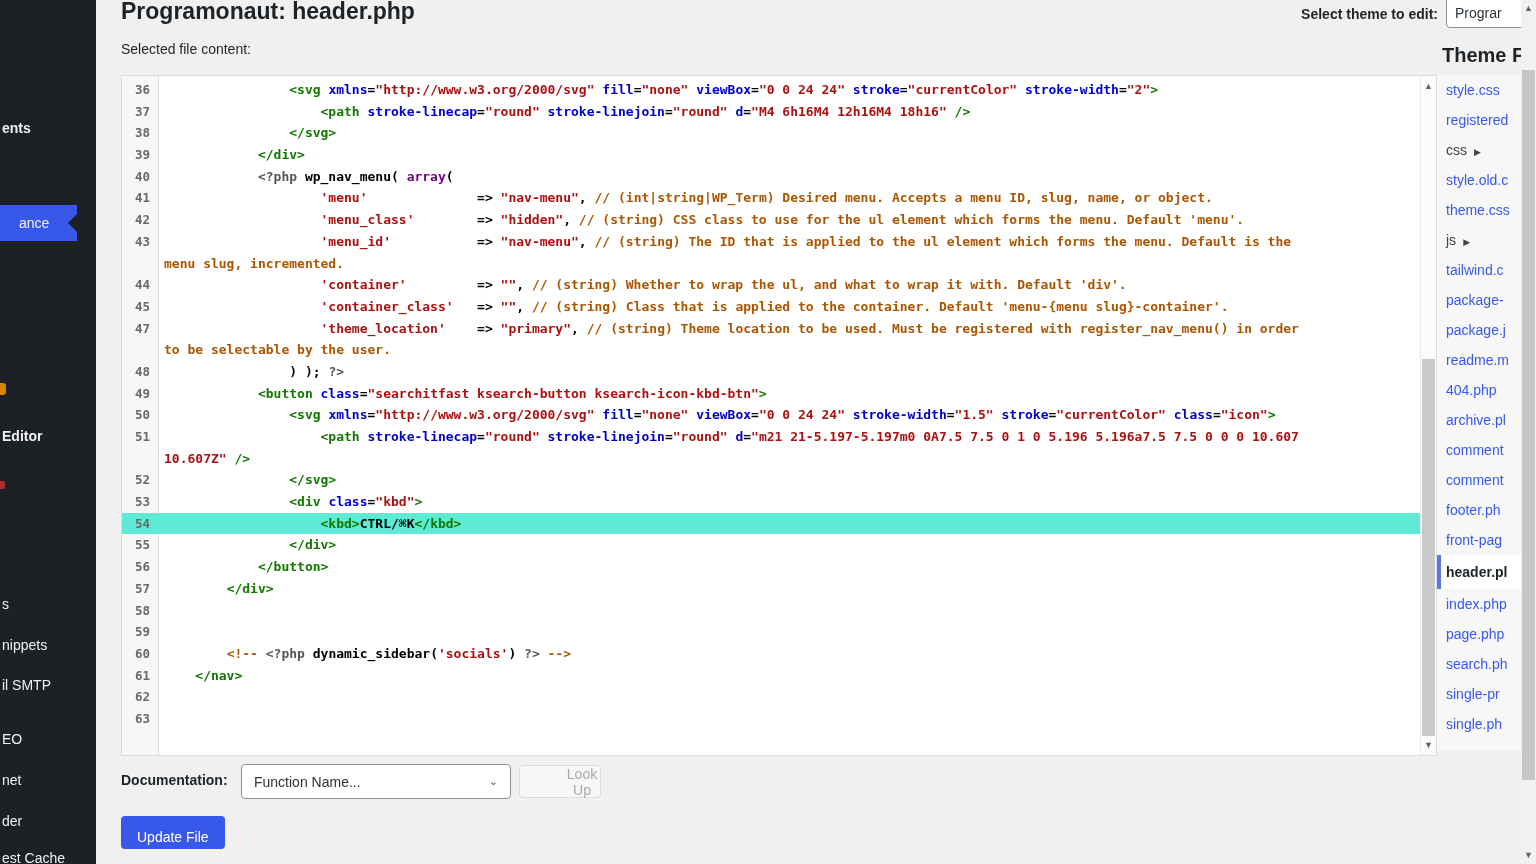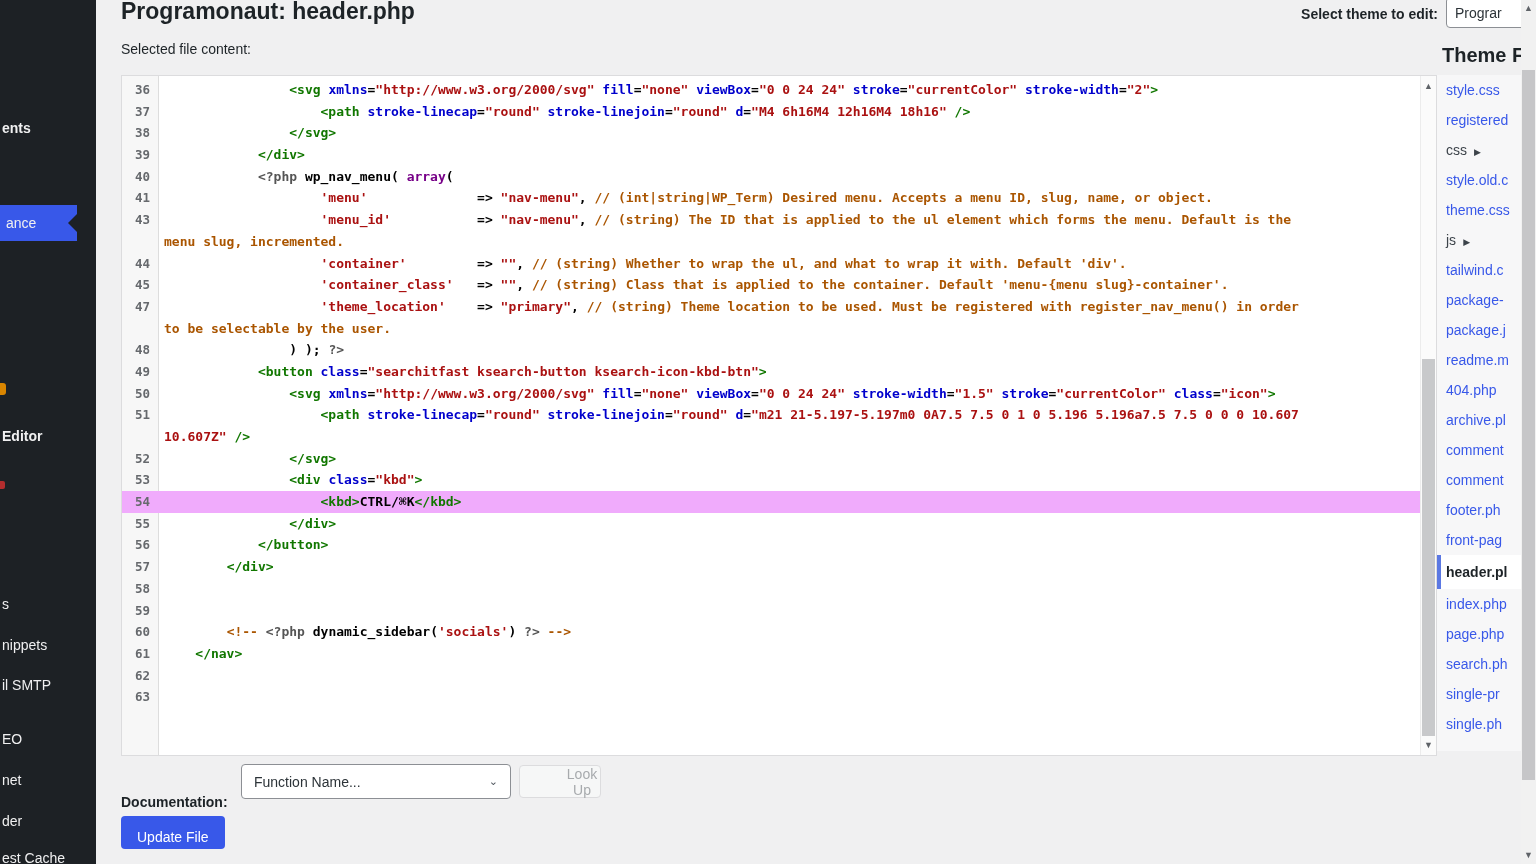--- a/index.html
+++ b/index.html
@@ -25,21 +25,21 @@
   .sbi:nth-child(3){ top:428px; font-weight:600; }
   .sbi:nth-child(4){ top:596px; }
   .sbi:nth-child(5){ top:637px; }
   .sbi:nth-child(6){ top:677px; }
   .sbi:nth-child(7){ top:731px; }
   .sbi:nth-child(8){ top:772px; }
   .sbi:nth-child(9){ top:813px; }
   .sbi:nth-child(10){ top:850px; }
   .sbi.active {
     left:0; width:77px; height:36px; background:var(--accent,#3858e9);
-    display:flex; align-items:center; padding-left:6px; font-weight:400;
+    display:flex; align-items:center; padding-left:19px; font-weight:400;
   }
   .sbi.active::after {
     content:''; position:absolute; right:0; top:50%; transform:translateY(-50%);
     width:0; height:0; border:9px solid transparent; border-right:9px solid #1d2125; border-left:0;
   }
   .sb-glyph { position:absolute; z-index:6; }
   .sb-glyph.orange { left:0; top:383px; width:6px; height:12px; background:#d98500; border-radius:0 3px 3px 0; }
   .sb-glyph.red    { left:0; top:481px; width:5px; height:8px;  background:#b32d2e; border-radius:0 2px 2px 0; }
 
   
@@ -58,21 +58,21 @@
   .editor {
     position:absolute; left:121px; top:75px; width:1316px; height:681px;
     background:#fff; border:1px solid #dcdcde; overflow:hidden;
   }
   .gutter-bg {
     position:absolute; left:0; top:0; bottom:0; width:37px;
     background:#f7f7f7; border-right:1px solid #ddd;
   }
   .code-rows { position:absolute; left:0; top:3px; right:16px;font-weight:bold; }
   .code-row { display:flex; height:21.7px; line-height:21.7px; font-family:"DejaVu Sans Mono", monospace; font-size:13px; }
-  .code-row.active { background:#f0abfc;align-items:flex-end; }
+  .code-row.active { background:#5eead4;align-items:flex-end; }
   .gut { width:38px; flex:0 0 38px; text-align:right; padding-right:10px; color:#66696d; font-size:12.5px; }
   .code { white-space:pre; padding-left:4px; color:#000; }
   .tp { color:#000000; }
   .tt { color:var(--c-tag,#117700); }
   .ta { color:var(--c-attr,#0000cc); }
   .ts { color:var(--c-str,#aa1111); }
   .tc { color:var(--c-com,#aa5500); }
   .tk { color:var(--c-kw,#770088); }
   .tm { color:var(--c-meta,#555555); }
 
@@ -94,21 +94,21 @@
     color:var(--accent,#3858e9); cursor:pointer;
   }
   .file-item.folder { color:#3c434a; cursor:pointer; }
   .file-item.folder .caret { font-size:9px; margin-left:7px; color:#3c434a; }
   .file-item.active {
     background:#ffffff; border-left:4px solid #5b78e3; padding-left:5px;
     color:#1d2327; font-weight:700; height:34px; line-height:34px;
   }
 
   
-  .doc-label { position:absolute; left:121px; top:772px; font-size:14px; font-weight:600;margin-top:22px; }
+  .doc-label { position:absolute; left:121px; top:772px; font-size:14px; font-weight:600; }
   .doc-select {
     position:absolute; left:241px; top:764px; width:270px; height:35px;
     background:#fff; border:1px solid #8c8f94; border-radius:4px;
     display:flex; align-items:center; justify-content:space-between;
     padding:0 12px; font-size:14px; color:#2c3338; cursor:pointer;
   }
   .doc-select .chev { font-size:11px; color:#50575e; }
   .lookup-btn {
     position:absolute; left:519px; top:765px; width:82px; height:33px;
     background:#f6f7f7; border:1px solid #dcdcde; border-radius:4px;
@@ -173,20 +173,24 @@
         <div class="gut">39</div>
         <div class="code"><span class="tp">            </span><span class="tt">&lt;/div&gt;</span></div>
       </div>
       <div class="code-row">
         <div class="gut">40</div>
         <div class="code"><span class="tp">            </span><span class="tm">&lt;?php</span><span class="tp"> wp_nav_menu( </span><span class="tk">array</span><span class="tp">(</span></div>
       </div>
       <div class="code-row">
         <div class="gut">41</div>
         <div class="code"><span class="tp">                    </span><span class="ts">'menu'</span><span class="tp">              =&gt; </span><span class="ts">"nav-menu"</span><span class="tp">, </span><span class="tc">// (int|string|WP_Term) Desired menu. Accepts a menu ID, slug, name, or object.</span></div>
+      </div>
+      <div class="code-row">
+        <div class="gut">42</div>
+        <div class="code"><span class="tp">                    </span><span class="ts">'menu_class'</span><span class="tp">        =&gt; </span><span class="ts">"hidden"</span><span class="tp">, </span><span class="tc">// (string) CSS class to use for the ul element which forms the menu. Default 'menu'.</span></div>
       </div>
       <div class="code-row">
         <div class="gut">43</div>
         <div class="code"><span class="tp">                    </span><span class="ts">'menu_id'</span><span class="tp">           =&gt; </span><span class="ts">"nav-menu"</span><span class="tp">, </span><span class="tc">// (string) The ID that is applied to the ul element which forms the menu. Default is the</span></div>
       </div>
       <div class="code-row">
         <div class="gut"></div>
         <div class="code"><span class="tp"></span><span class="tc">menu slug, incremented.</span></div>
       </div>
       <div class="code-row">

